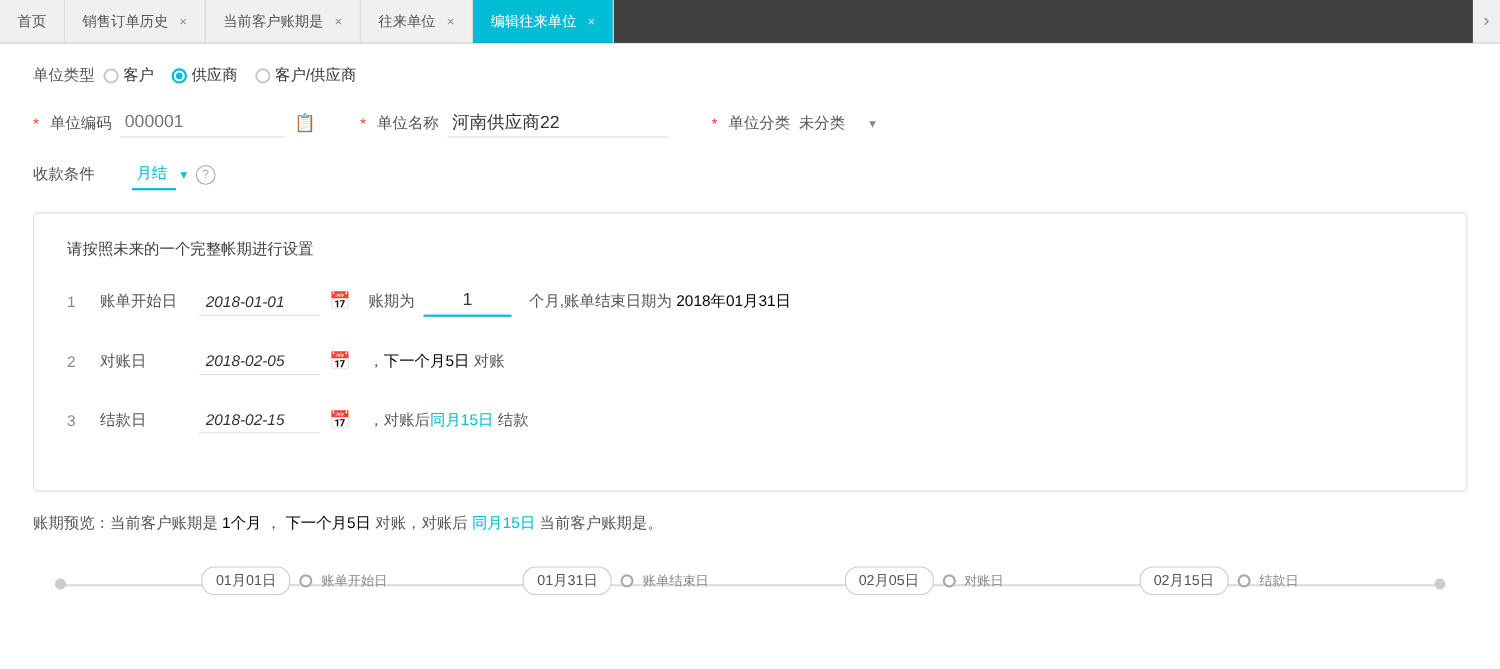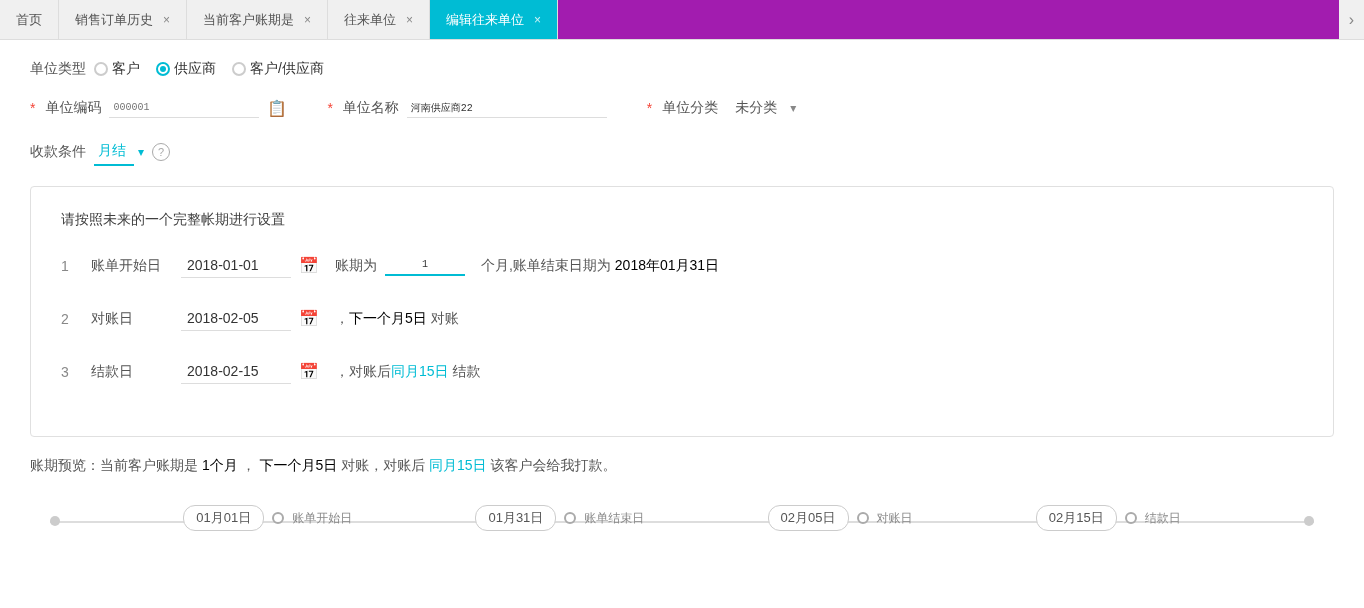--- a/index.html
+++ b/index.html
@@ -2,21 +2,21 @@
 <html><head>
   <meta charset="utf-8">
   <style>
     * { box-sizing: border-box; margin: 0; padding: 0; }
     body { font-family: 'Microsoft YaHei', Arial, sans-serif; font-size: 14px; color: #333; background: #f5f5f5; }
 
     
     .tab-bar {
       display: flex;
       align-items: stretch;
-      background: #a21caf;
+      background: #404040;
       border-bottom: 1px solid #ddd;
       height: 40px;
     }
     .tab {
       display: flex;
       align-items: center;
       padding: 0 16px;
       cursor: pointer;
       border-right: 1px solid #ddd;
       font-size: 13px;
@@ -102,24 +102,23 @@
       width: 6px;
       height: 6px;
       border-radius: 50%;
       background: #00bcd4;
     }
     .form-input {
       border: none;
       border-bottom: 1px solid #ddd;
       outline: none;
       padding: 4px 4px;
-      font-size: 10px;
+      font-size: 16px;
       color: #333;
       background: transparent;
-      font-family: Liberation Mono, monospace;
     }
     .form-input-code {
       width: 150px;
       color: #aaa;
     }
     .form-input-name {
       width: 200px;
     }
     .form-input-period {
       width: 80px;
@@ -134,34 +133,34 @@
     }
     .form-select-group {
       display: flex;
       align-items: center;
       gap: 4px;
     }
     .select-value {
       color: #00bcd4;
       border-bottom: 2px solid #00bcd4;
       padding: 4px 8px 4px 4px;
+      margin-left: 26px;
     }
     .select-arrow {
       color: #00bcd4;
       font-size: 12px;
     }
     .dropdown-group {
       display: flex;
       align-items: center;
       gap: 4px;
     }
     .dropdown-value {
       color: #555;
       min-width: 60px;
-      text-align: center;
     }
     .dropdown-arrow {
       color: #888;
       font-size: 12px;
     }
     .help-icon {
       width: 18px;
       height: 18px;
       border-radius: 50%;
       border: 1px solid #aaa;
@@ -202,20 +201,21 @@
     }
     .date-input {
       border: none;
       border-bottom: 1px solid #ddd;
       padding: 4px 6px;
       font-size: 14px;
       color: #333;
       background: transparent;
       outline: none;
       width: 110px;
+      font-style: italic;
     }
     .setting-row-text {
       margin-left: 8px;
       color: #555;
     }
     .highlight-orange {
       color: #000000;
       font-weight: 500;
     }
     .highlight-teal {
@@ -396,21 +396,21 @@
     </div>
   </div>
 
   <div class="preview-text">
     <span>账期预览：当前客户账期是</span>
     <span class="highlight-orange">1个月</span>
     <span>，</span>
     <span class="highlight-orange">下一个月5日</span>
     <span>对账，对账后</span>
     <span class="highlight-teal">同月15日</span>
-    <span>该客户会给我打款。</span>
+    <span>当前客户账期是。</span>
   </div>
 
   <div style="position: relative; padding: 0 20px;">
     <div class="timeline-line"></div>
     <div class="timeline-points">
 
       <div class="timeline-end-dot"></div>
 
       <div class="timeline-point">
         <div class="timeline-label-box">01月01日</div>

